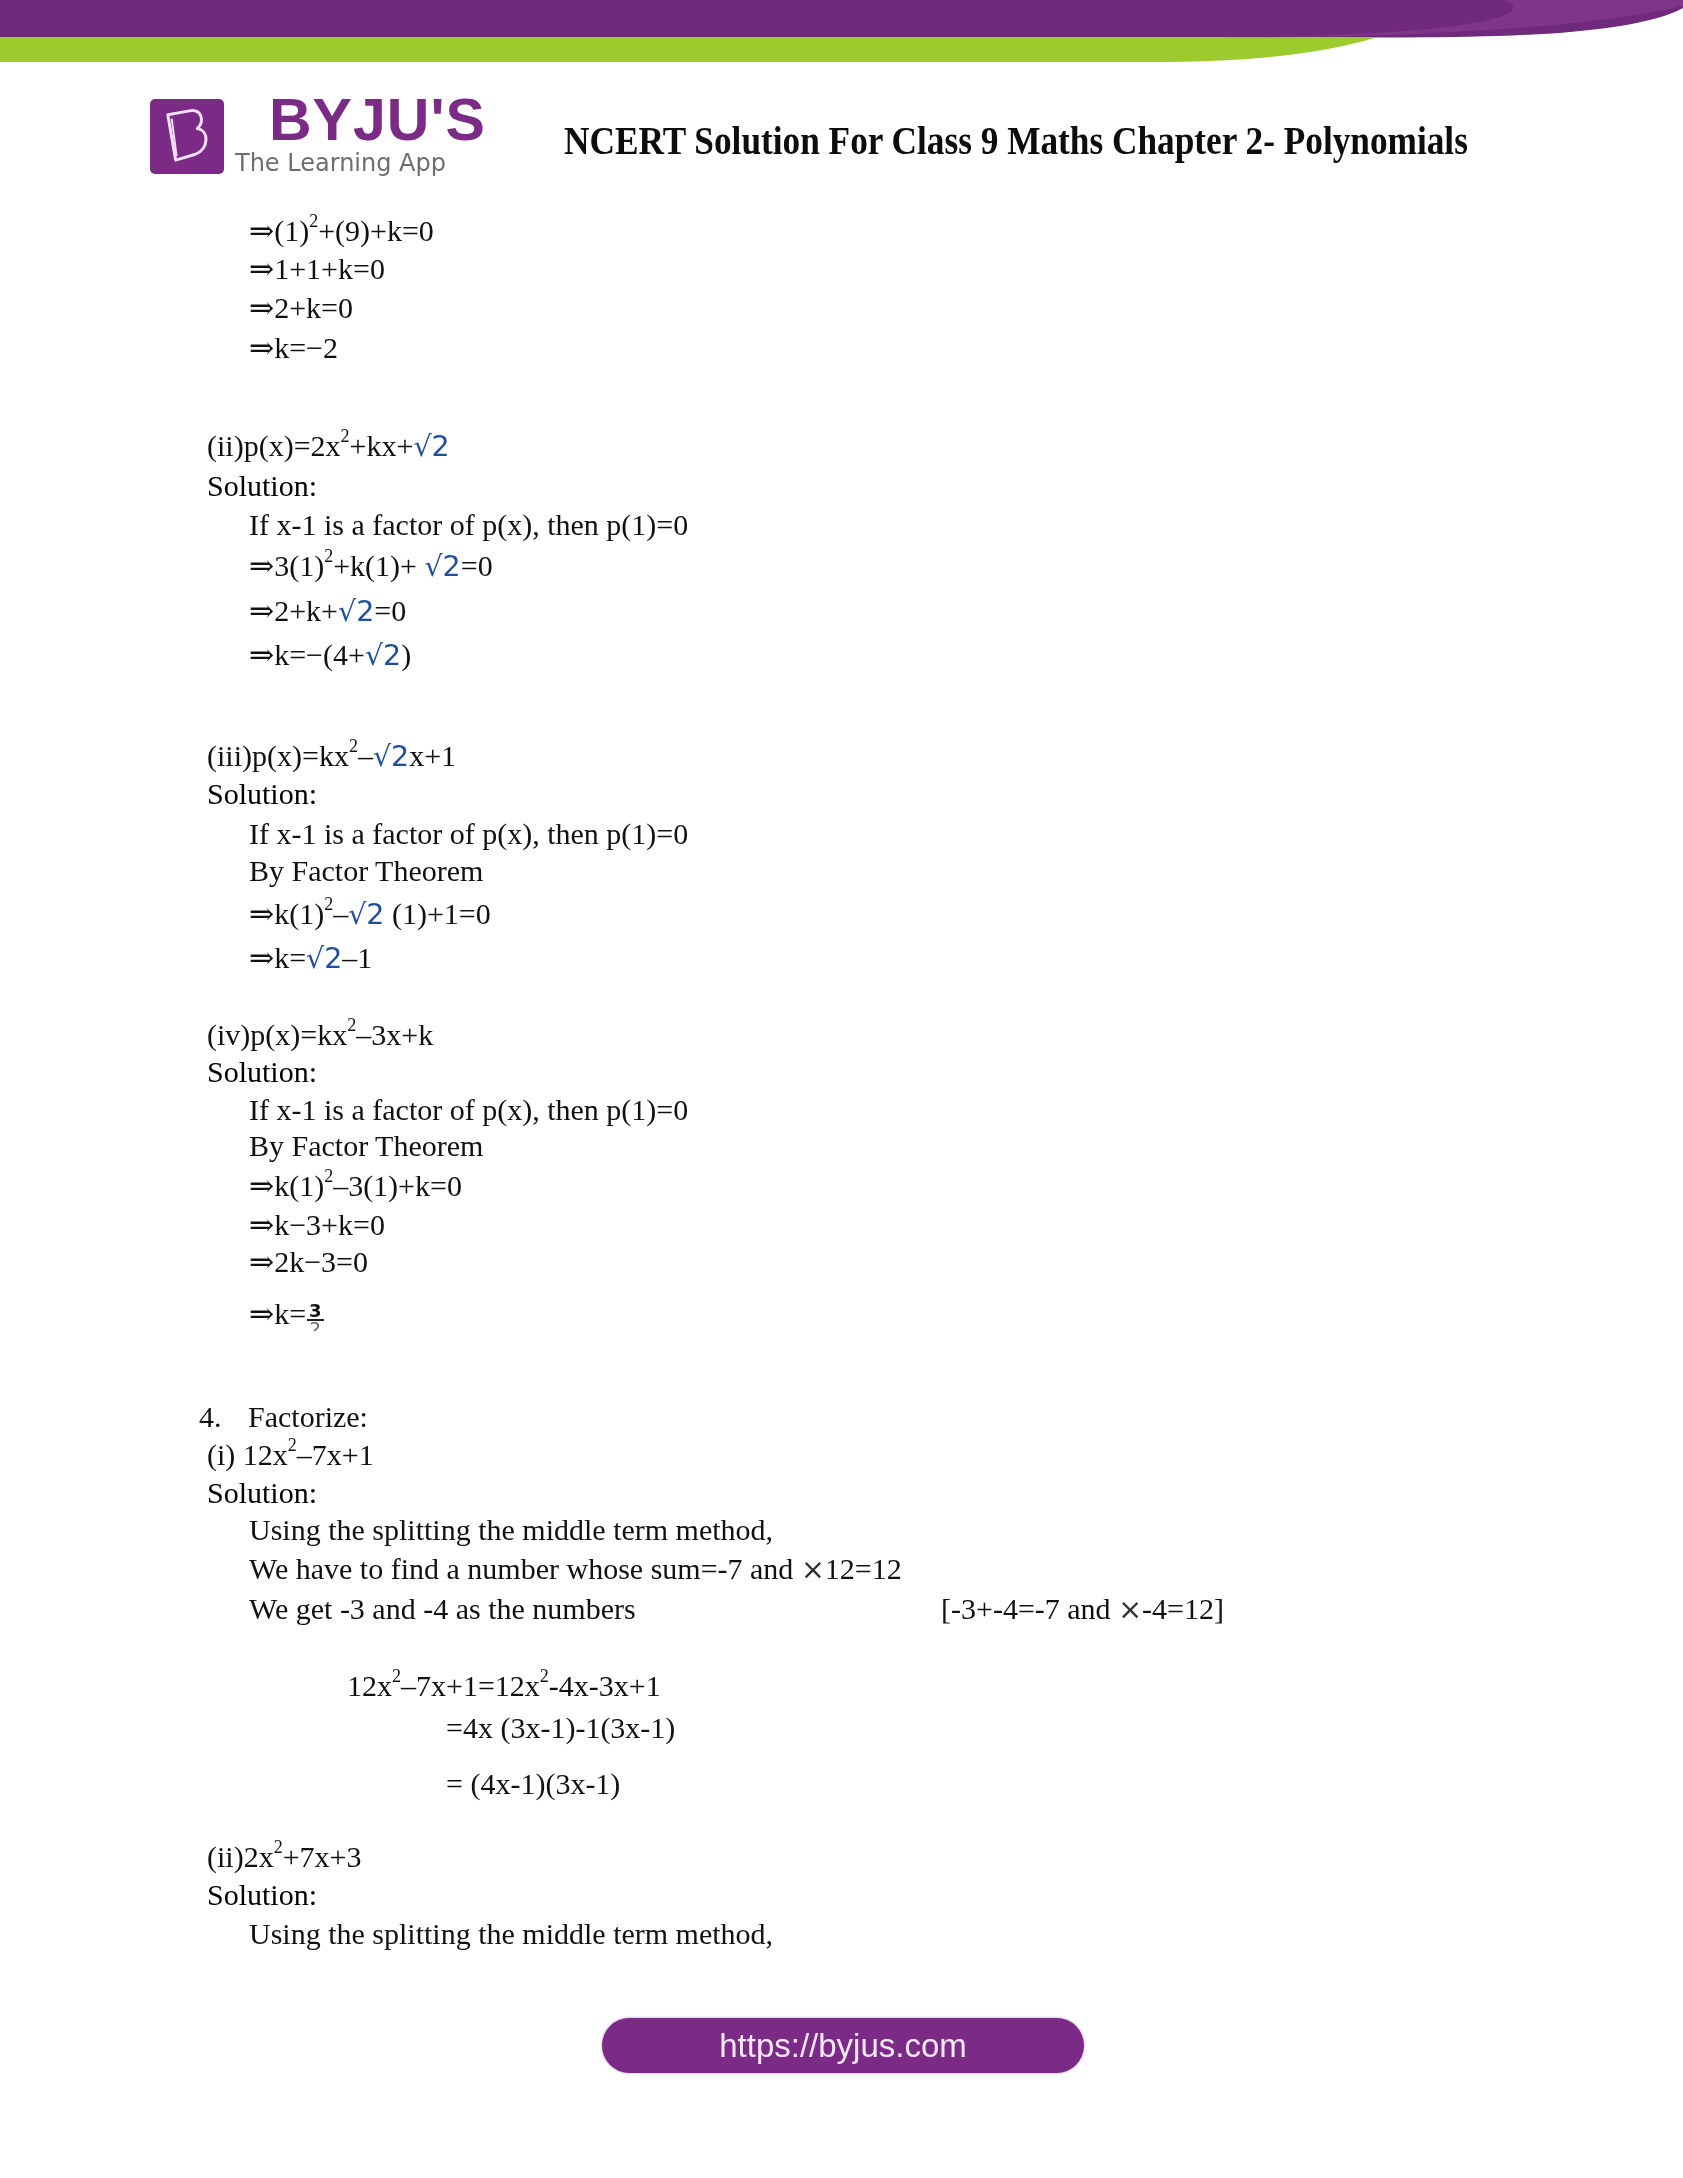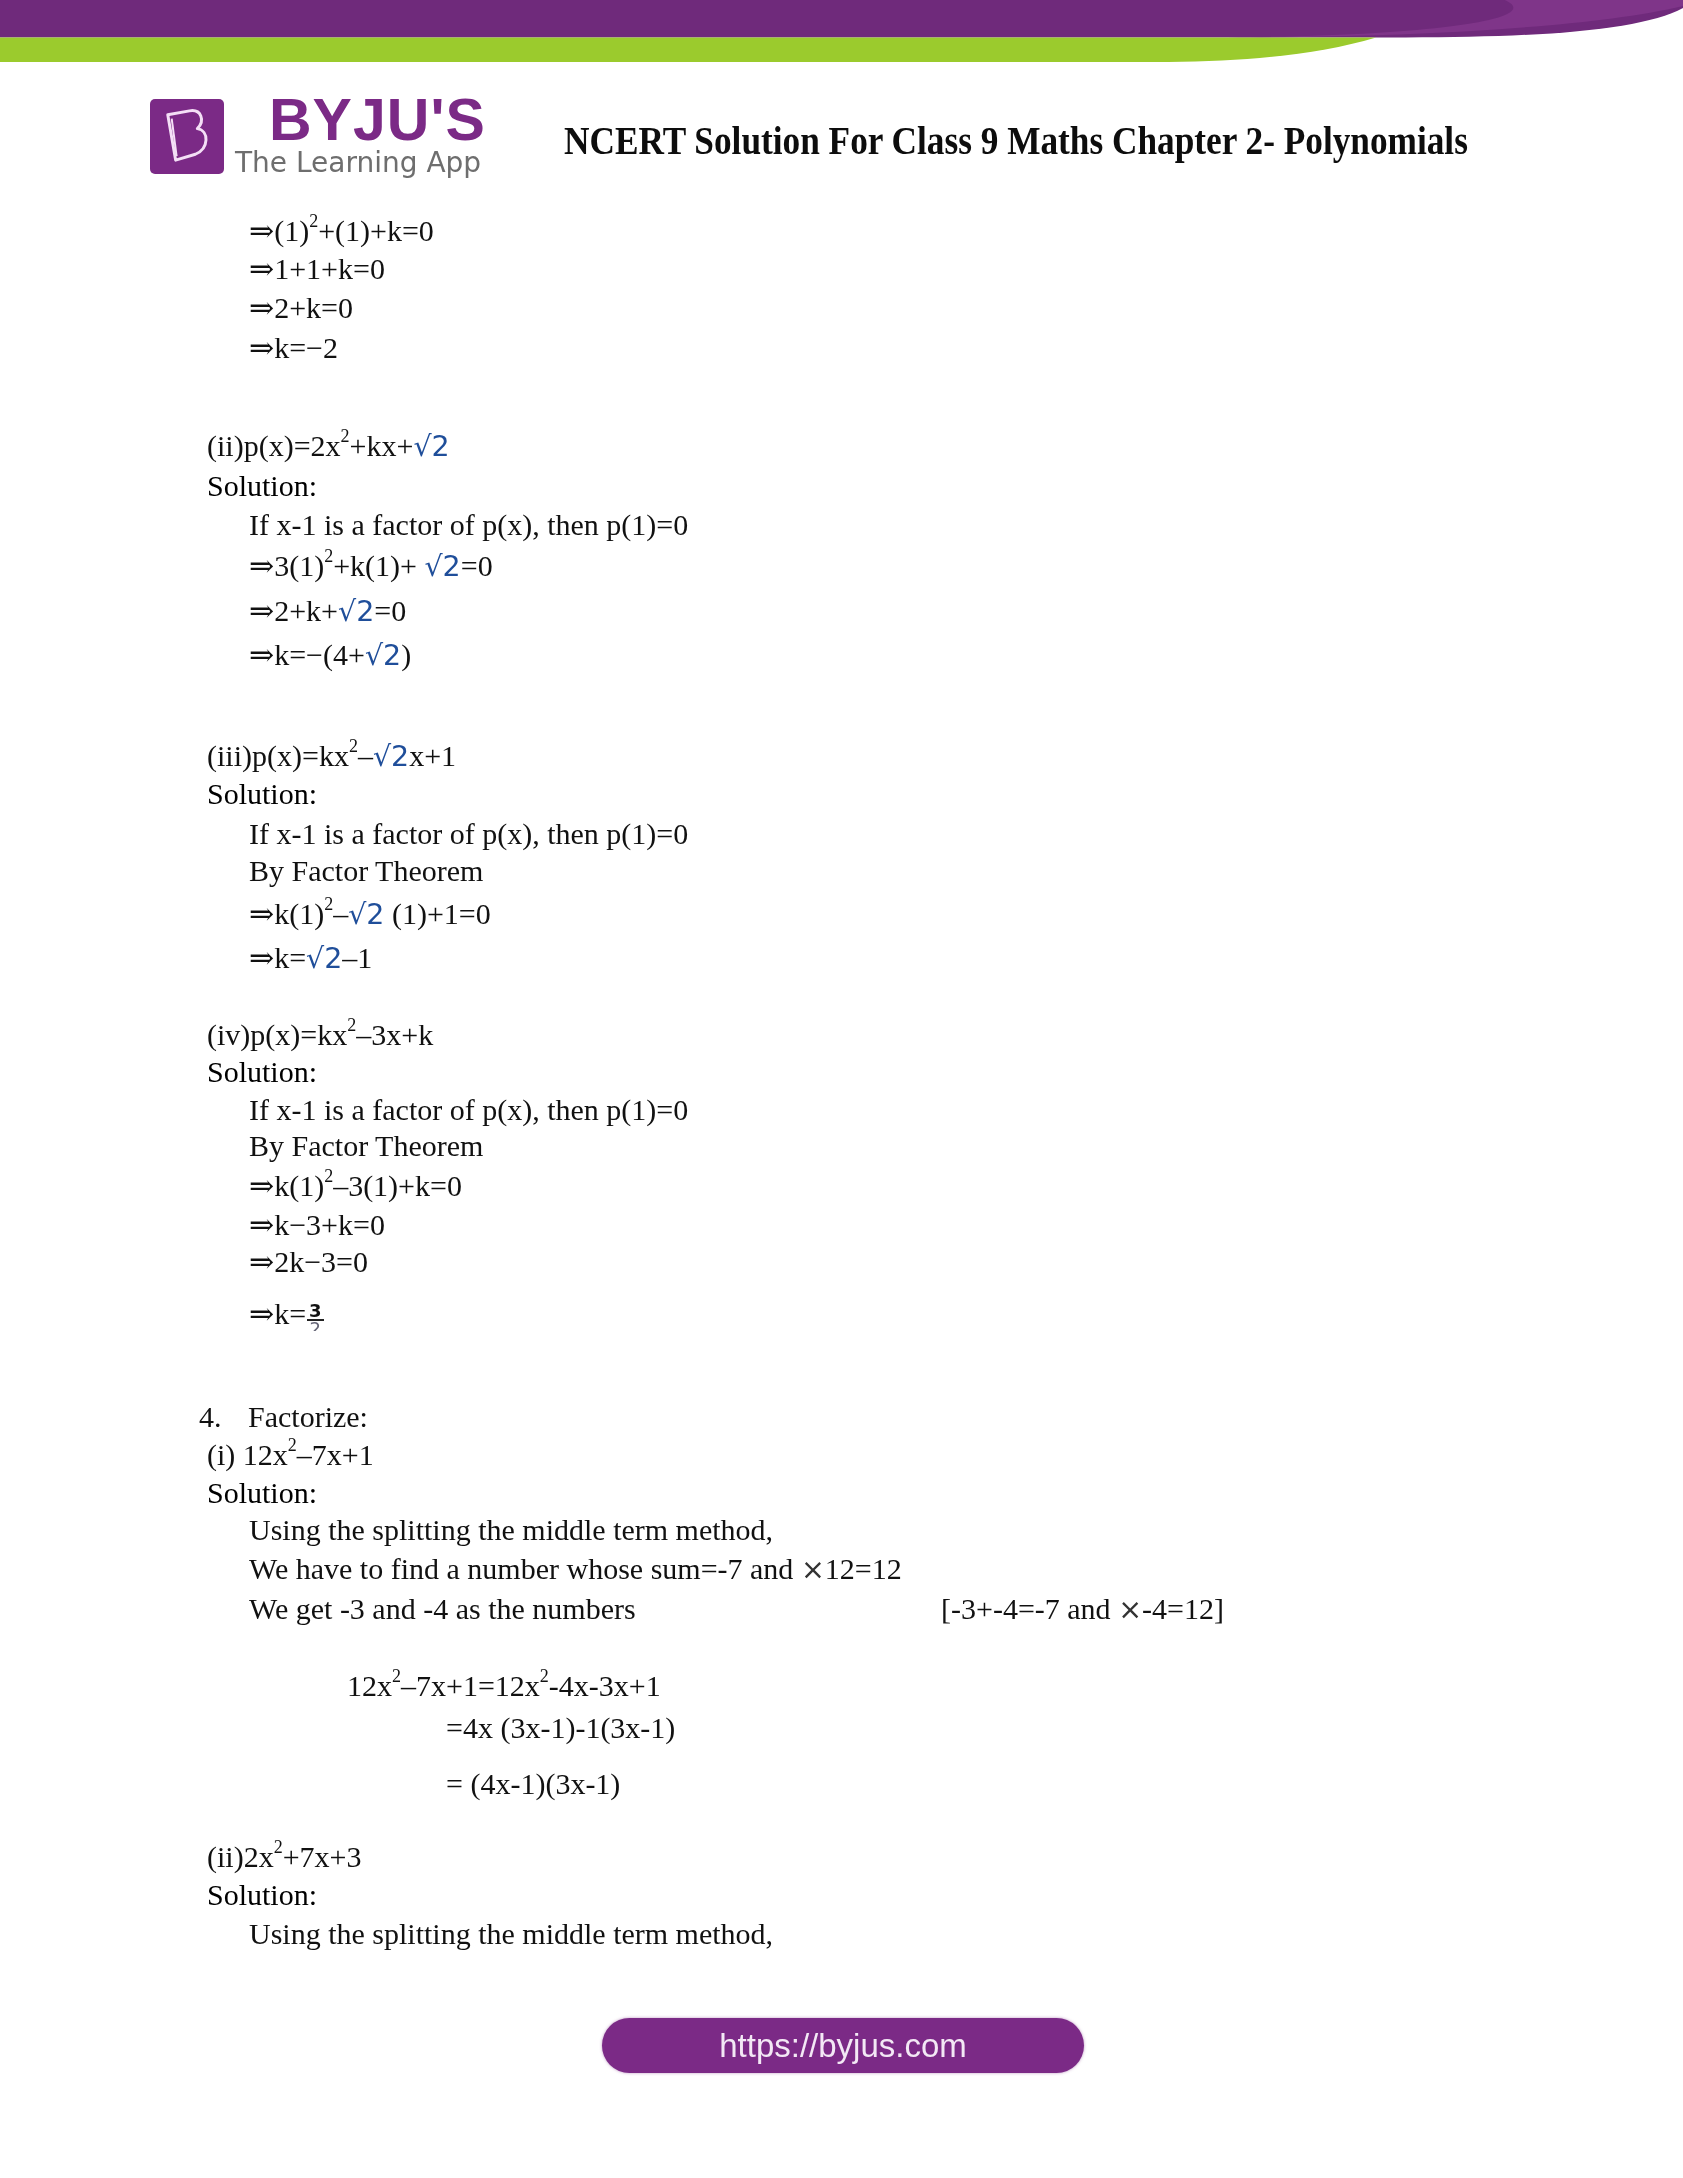--- a/index.html
+++ b/index.html
@@ -3,21 +3,21 @@
 <meta charset="utf-8">
 <style>
   html, body { margin:0; padding:0; }
   body { width:1683px; height:2178px; position:relative; background:#ffffff; overflow:hidden;
          font-family:"Liberation Serif", "DejaVu Serif", serif; color:#111; }
   .band { position:absolute; left:0; top:0; width:1683px; height:69px; }
   .logo-box { position:absolute; left:150px; top:99px; width:74px; height:75px; background:#7b2a86; border-radius:5px; }
   .logo-b { position:absolute; left:0; top:0; width:74px; height:75px; }
   .logo-word { position:absolute; left:234px; top:91px; font-family:"Liberation Sans","DejaVu Sans",sans-serif; font-weight:bold;
                font-size:59px; color:#7b2a86; letter-spacing:1px; line-height:59px;margin-left:35px; }
-  .logo-tag { position:absolute; left:235px; top:150px; font-family:"DejaVu Sans","Liberation Sans",sans-serif; font-size:28px; color:#6e6e6e; line-height:26px; }
+  .logo-tag { position:absolute; left:235px; top:150px; font-family:"DejaVu Sans","Liberation Sans",sans-serif; font-size:24px; color:#6e6e6e; line-height:26px; }
   .doc-title { position:absolute; left:564px; top:115px; font-weight:bold; font-size:41px; line-height:50px; white-space:nowrap;
                transform-origin:left top; transform:scaleX(0.86); color:#0d0d0d; }
   .line { position:absolute; white-space:nowrap; font-size:30px; line-height:36px; }
   .b { font-weight:normal; }
   .green { color:#000000; }
   .indent { left:249px; }
   .head { left:207px; }
   sup { font-size:0.6em; line-height:0; vertical-align:0.8em; }
   .rt { color:#1f4e9a; font-family:"DejaVu Sans","Liberation Sans",sans-serif; font-size:0.95em; }
   .frac { display:inline-block; vertical-align:middle; text-align:center; font-family:"DejaVu Sans",sans-serif; font-size:18px; line-height:16px; margin-left:1px; }
@@ -42,21 +42,21 @@
     <path d="M18 16 L40 12 C52 10 56 22 48 30 C60 32 60 50 46 56 L26 62 Z" fill="none" stroke="#f4dff6" stroke-width="3" stroke-linejoin="round"></path>
     <path d="M22 20 L27 58" stroke="#f4dff6" stroke-width="2" fill="none"></path>
   </svg>
 </div>
 <div class="logo-word">BYJU'S</div>
 <div class="logo-tag">The Learning App</div>
 
 <div class="doc-title">NCERT Solution For Class 9 Maths Chapter 2- Polynomials</div>
 
 <div class="line indent" style="top:213px">
-  <span>⇒(1)</span><sup>2</sup><span>+(1)+k=0</span>
+  <span>⇒(1)</span><sup>2</sup><span>+(9)+k=0</span>
 </div>
 <div class="line indent" style="top:251px">⇒1+1+k=0</div>
 <div class="line indent" style="top:290px">⇒2+k=0</div>
 <div class="line indent" style="top:330px">⇒k=−2</div>
 
 <div class="line head b" style="top:428px">
   <span>(ii)p(x)=2x</span><sup>2</sup><span>+kx+</span><span class="rt">√2</span>
 </div>
 <div class="line head green" style="top:468px">Solution:</div>
 <div class="line indent" style="top:507px">If x-1 is a factor of p(x), then p(1)=0</div>

